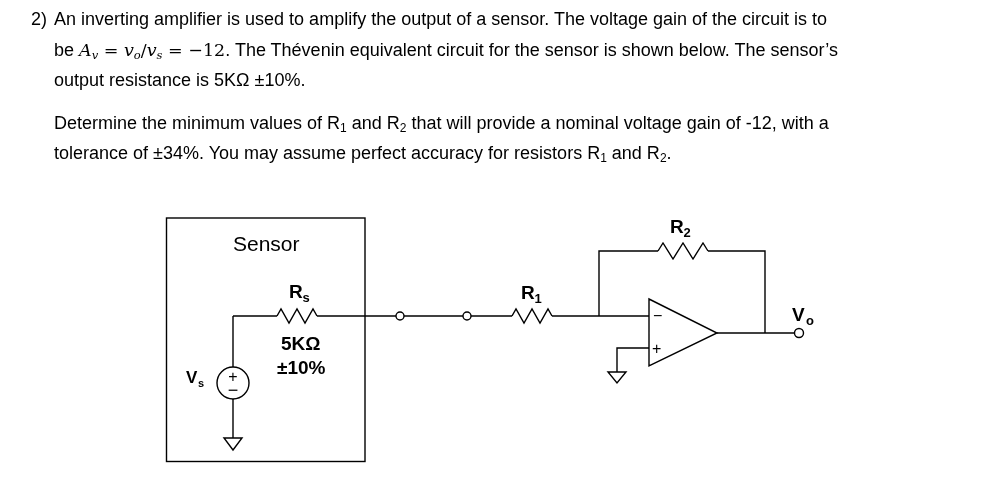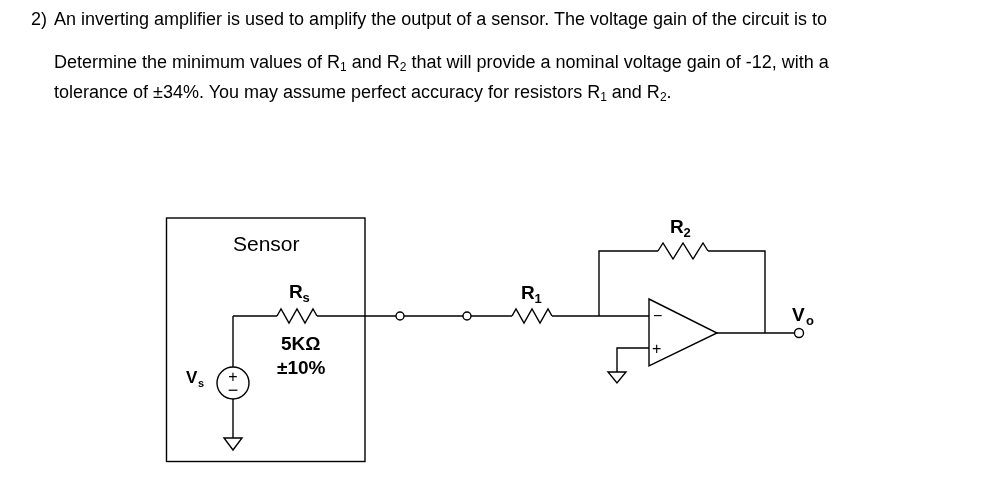--- a/index.html
+++ b/index.html
@@ -40,20 +40,22 @@
   text.sensor-t   { font-family:"Liberation Sans", sans-serif; font-weight:normal; font-size:21px; fill:#000000; }
   text.sign       { font-family:"Liberation Sans", sans-serif; font-size:16px; fill:#000000; }
 </style>
 </head>
 <body>
 
 <div class="problem-number">2)</div>
 <div class="problem-text">
     <div class="para">
       <div class="tline"><span>An inverting amplifier is used to amplify the output of a sensor. The voltage gain of the circuit is to</span></div>
+      <div class="tline"><span>be </span><span class="mi">A</span><span class="msub">v</span><span class="m"> = </span><span class="mi">v</span><span class="msub">o</span><span class="m">/</span><span class="mi">v</span><span class="msub">s</span><span class="m"> = −12</span><span>. The Thévenin equivalent circuit for the sensor is shown below. The sensor’s</span></div>
+      <div class="tline"><span>output resistance is 5KΩ ±10%.</span></div>
     </div>
     <div class="para">
       <div class="tline"><span>Determine the minimum values of R</span><span class="sub">1</span><span> and R</span><span class="sub">2</span><span> that will provide a nominal voltage gain of -12, with a</span></div>
       <div class="tline"><span>tolerance of ±34%. You may assume perfect accuracy for resistors R</span><span class="sub">1</span><span> and R</span><span class="sub">2</span><span>.</span></div>
     </div>
   </div>
 
 <svg class="circuit" width="1006" height="500" viewBox="0 0 1006 500" xmlns="http://www.w3.org/2000/svg">
 
   <rect x="166.5" y="218" width="198.5" height="243.5" class="open"></rect>

